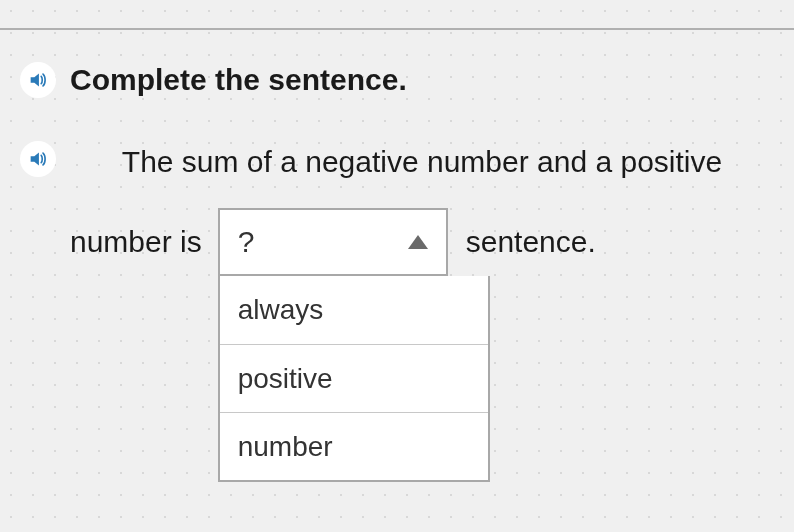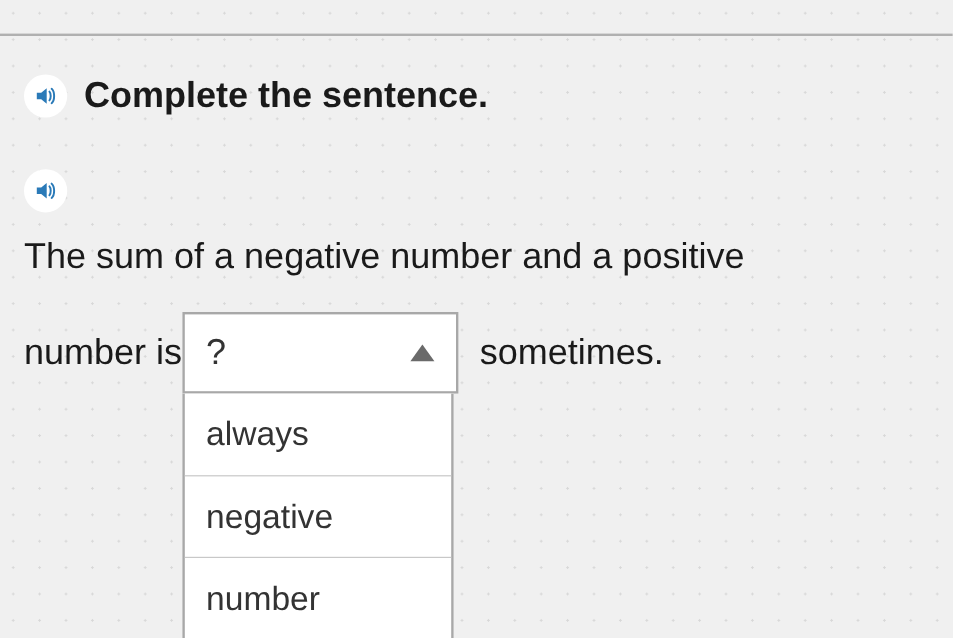--- a/index.html
+++ b/index.html
@@ -36,21 +36,20 @@
       display: flex;
       align-items: flex-start;
       gap: 14px;
       margin-bottom: 40px;
     }
     
     .sentence-row {
       display: flex;
       align-items: flex-start;
       gap: 14px;
-      flex-direction: column;
     }
     
     .speaker-btn {
       flex-shrink: 0;
       width: 36px;
       height: 36px;
       border-radius: 50%;
       background: #ffffff;
       display: flex;
       align-items: center;
@@ -86,20 +85,21 @@
       display: flex;
       align-items: center;
       flex-wrap: wrap;
       margin-top: 24px;
       position: relative;
     }
     
     .pre-text {
       font-size: 30px;
       color: #1a1a1a;
+      margin-right: 16px;
     }
     
     .post-text {
       font-size: 30px;
       color: #1a1a1a;
       margin-left: 18px;
     }
     
     .dropdown-wrapper {
       position: relative;
@@ -130,21 +130,21 @@
       height: 0;
       border-left: 10px solid transparent;
       border-right: 10px solid transparent;
       border-bottom: 14px solid #6a6a6a;
     }
     
     .dropdown-options {
       position: absolute;
       top: 68px;
       left: 0;
-      width: 226px;
+      width: 272px;
       background: #ffffff;
       border-left: 2px solid #a8a8a8;
       border-right: 2px solid #a8a8a8;
       border-bottom: 2px solid #a8a8a8;
       z-index: 10;
     }
     
     .dropdown-option {
       height: 68px;
       display: flex;
@@ -190,22 +190,22 @@
       <div class="sentence-text">The sum of a negative number and a positive</div>
       <div class="second-line">
         <span class="pre-text">number is</span>
         <div class="dropdown-wrapper">
           <div class="dropdown-select">
             <span class="dropdown-placeholder">?</span>
             <span class="triangle-up"></span>
           </div>
           <div class="dropdown-options">
             <div class="dropdown-option">always</div>
-            <div class="dropdown-option">negative</div>
+            <div class="dropdown-option">positive</div>
             <div class="dropdown-option">number</div>
           </div>
         </div>
-        <span class="post-text">sometimes.</span>
+        <span class="post-text">sentence.</span>
       </div>
     </div>
   </div>
 
 </div>
 
 </body></html>

